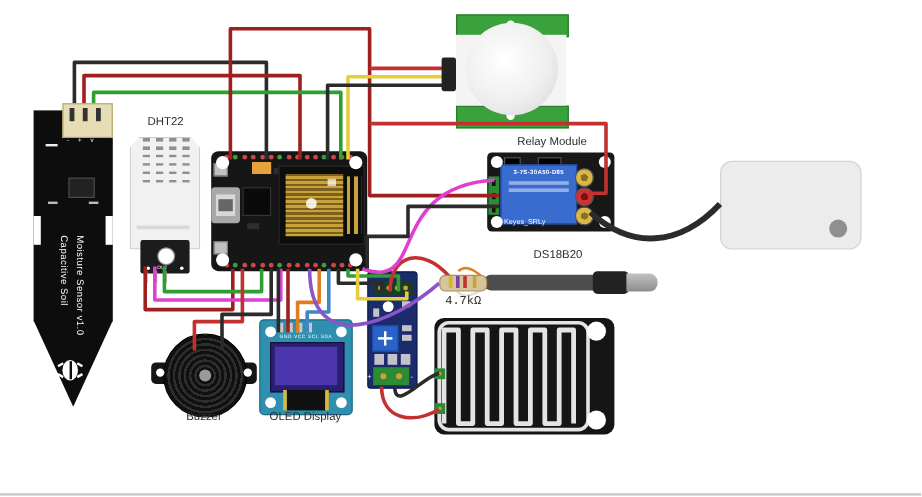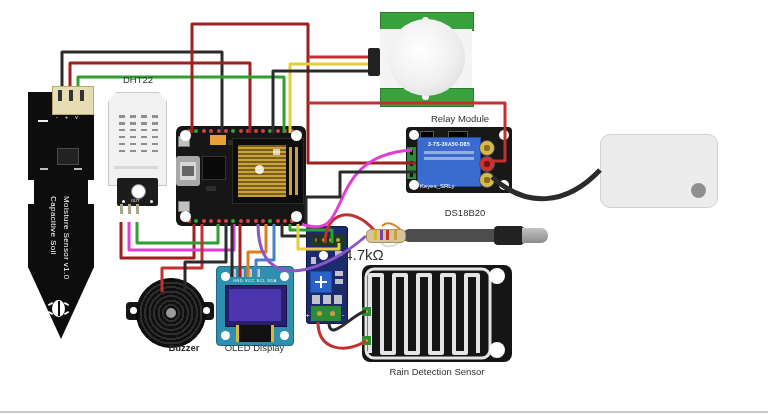--- a/index.html
+++ b/index.html
@@ -47,21 +47,21 @@
     </div>
     <div class="abs" style="left:52px;top:300px;width:13px;height:17px;background:#fff;border-radius:50%;z-index:3;">
       <span class="abs" style="left:5.5px;top:1px;width:2px;height:15px;background:#0d0d0d;"></span>
       <span class="abs" style="left:-4px;top:3px;width:5px;height:2px;background:#fff;transform:rotate(-30deg);"></span>
       <span class="abs" style="left:12px;top:3px;width:5px;height:2px;background:#fff;transform:rotate(30deg);"></span>
       <span class="abs" style="left:-4px;top:12px;width:5px;height:2px;background:#fff;transform:rotate(30deg);"></span>
       <span class="abs" style="left:12px;top:12px;width:5px;height:2px;background:#fff;transform:rotate(-30deg);"></span>
     </div>
   </div>
 
-  <div class="abs" style="left:100px;top:74px;width:80px;height:150px;">
+  <div class="abs" style="left:100px;top:96px;width:80px;height:150px;">
     <div class="lbl" style="left:8px;top:0;width:60px;">DHT22</div>
     <div class="abs" style="left:8px;top:18px;width:57px;height:92px;background:#f1f1f1;border:1px solid #c9c9c9;clip-path:polygon(14% 0,86% 0,100% 10%,100% 100%,0 100%,0 10%);"></div>
     <div class="abs" style="left:14px;top:92px;width:44px;height:3px;background:#d8d8d8;"></div>
     <div class="abs" style="left:17px;top:104px;width:41px;height:28px;background:#1c1c1c;border-radius:2px;">
       <span class="abs" style="left:14px;top:6px;width:13px;height:13px;background:#fff;border:1px solid #888;border-radius:50%;"></span>
       <span class="abs" style="left:14px;top:20px;color:#fff;font-size:4px;">OUT</span>
       <span class="abs" style="left:5px;top:22px;width:3px;height:3px;background:#fff;border-radius:50%;"></span>
       <span class="abs" style="left:33px;top:22px;width:3px;height:3px;background:#fff;border-radius:50%;"></span>
     </div>
     <span class="abs" style="left:19.5px;top:130px;width:3px;height:10px;background:#a9a48c;"></span>
@@ -195,34 +195,34 @@
     <div class="abs" style="left:23px;top:9px;width:100px;height:13px;background:#4d4d4d;border-radius:6px;"></div>
     <div class="abs" style="left:114px;top:6px;width:30px;height:19px;background:#222;border-radius:4px;"></div>
     <div class="abs" style="left:142px;top:8px;width:26px;height:15px;background:linear-gradient(180deg,#c2c2c2,#8c8c8c);border-radius:0 7px 7px 0;"></div>
   </div>
   <div class="abs" style="left:366px;top:229px;width:38px;height:12px;background:#d8c49a;border:1px solid #a8915e;border-radius:5px;z-index:45;">
     <span class="abs" style="left:7px;top:0;width:3px;height:10px;background:#d4b82a;"></span>
     <span class="abs" style="left:13px;top:0;width:3px;height:10px;background:#7a3fa8;"></span>
     <span class="abs" style="left:19px;top:0;width:3px;height:10px;background:#c23030;"></span>
     <span class="abs" style="left:27px;top:0;width:3px;height:10px;background:#c9a23a;"></span>
   </div>
-  <div class="lbl" style="left:344px;top:246px;width:40px;font-size:15px;">4.7kΩ</div>
+  <div class="lbl" style="left:366px;top:246px;width:40px;font-size:10px;font-family:Liberation Mono, monospace;">4.7kΩ</div>
 
   <div class="abs" style="left:120px;top:272px;width:100px;height:80px;">
     <div class="abs" style="left:6px;top:30px;width:16px;height:18px;background:#151515;border-radius:4px;">
       <span class="corner-hole" style="left:4px;top:5px;width:7px;height:7px;"></span>
     </div>
     <div class="abs" style="left:78px;top:30px;width:16px;height:18px;background:#151515;border-radius:4px;">
       <span class="corner-hole" style="left:5px;top:5px;width:7px;height:7px;"></span>
     </div>
     <div class="abs" style="left:16px;top:6px;width:68px;height:68px;border-radius:50%;background:repeating-radial-gradient(circle at 50% 50%, #101010 0 2.5px, #2e2e2e 2.5px 4.5px);border:1px solid #000;">
       <span style="position:absolute;left:29px;top:29px;width:10px;height:10px;border-radius:50%;background:#9a9a9a;"></span>
     </div>
   </div>
-  <div class="lbl" style="left:154px;top:342px;width:60px;font-weight:bold;">Buzzer</div>
+  <div class="lbl" style="left:140px;top:342px;width:60px;">Buzzer</div>
 
   <div class="abs" style="left:216px;top:266px;width:76px;height:78px;background:#2e8fae;border:1px solid #1a6a84;border-radius:4px;">
     <div class="corner-hole" style="left:4px;top:5px;width:9px;height:9px;"></div>
     <div class="corner-hole" style="left:63px;top:5px;width:9px;height:9px;"></div>
     <div class="corner-hole" style="left:4px;top:64px;width:9px;height:9px;"></div>
     <div class="corner-hole" style="left:63px;top:64px;width:9px;height:9px;"></div>
     <span class="abs" style="left:14px;top:2px;width:5px;height:8px;background:#c8c8c8;"></span>
     <span class="abs" style="left:22px;top:2px;width:5px;height:8px;background:#c8c8c8;"></span>
     <span class="abs" style="left:30px;top:2px;width:5px;height:8px;background:#c8c8c8;"></span>
     <span class="abs" style="left:38px;top:2px;width:5px;height:8px;background:#c8c8c8;"></span>
@@ -271,21 +271,20 @@
     </svg>
     <div class="corner-hole" style="left:127px;top:3px;width:16px;height:16px;"></div>
     <div class="corner-hole" style="left:127px;top:77px;width:16px;height:16px;"></div>
     <div class="abs" style="left:0px;top:42px;width:9px;height:9px;background:#2d8a35;">
         <span class="abs" style="left:3px;top:3px;width:3px;height:3px;background:#c9a23a;border-radius:50%;"></span>
       </div>
     <div class="abs" style="left:0px;top:71px;width:9px;height:9px;background:#2d8a35;">
         <span class="abs" style="left:3px;top:3px;width:3px;height:3px;background:#c9a23a;border-radius:50%;"></span>
       </div>
   </div>
-  <div class="lbl" style="left:372px;top:366px;width:130px;">Rain Detection Sensor</div>
 
   <svg id="wire-layer" width="768" height="414">
       <polyline points="62,90 62,52 222,52 222,133" fill="none" stroke="#2b2b2b" stroke-width="3" stroke-linejoin="round"></polyline>
       <polyline points="70,90 70,63 250,63 250,133" fill="none" stroke="#9e1f1f" stroke-width="3" stroke-linejoin="round"></polyline>
       <polyline points="78,90 78,77 284,77 284,133" fill="none" stroke="#2f9e33" stroke-width="3" stroke-linejoin="round"></polyline>
       <polyline points="192,133 192,24 308,24 308,163 416,163" fill="none" stroke="#9e1f1f" stroke-width="3" stroke-linejoin="round"></polyline>
       <polyline points="374,57 308,57" fill="none" stroke="#c33030" stroke-width="3" stroke-linejoin="round"></polyline>
       <polyline points="374,64 290,64 290,133" fill="none" stroke="#e4cf3a" stroke-width="3" stroke-linejoin="round"></polyline>
       <polyline points="374,71 273,71 273,133" fill="none" stroke="#2b2b2b" stroke-width="3" stroke-linejoin="round"></polyline>
       <polyline points="308,103 505,103 505,161 490,161" fill="none" stroke="#c33030" stroke-width="3" stroke-linejoin="round"></polyline>

